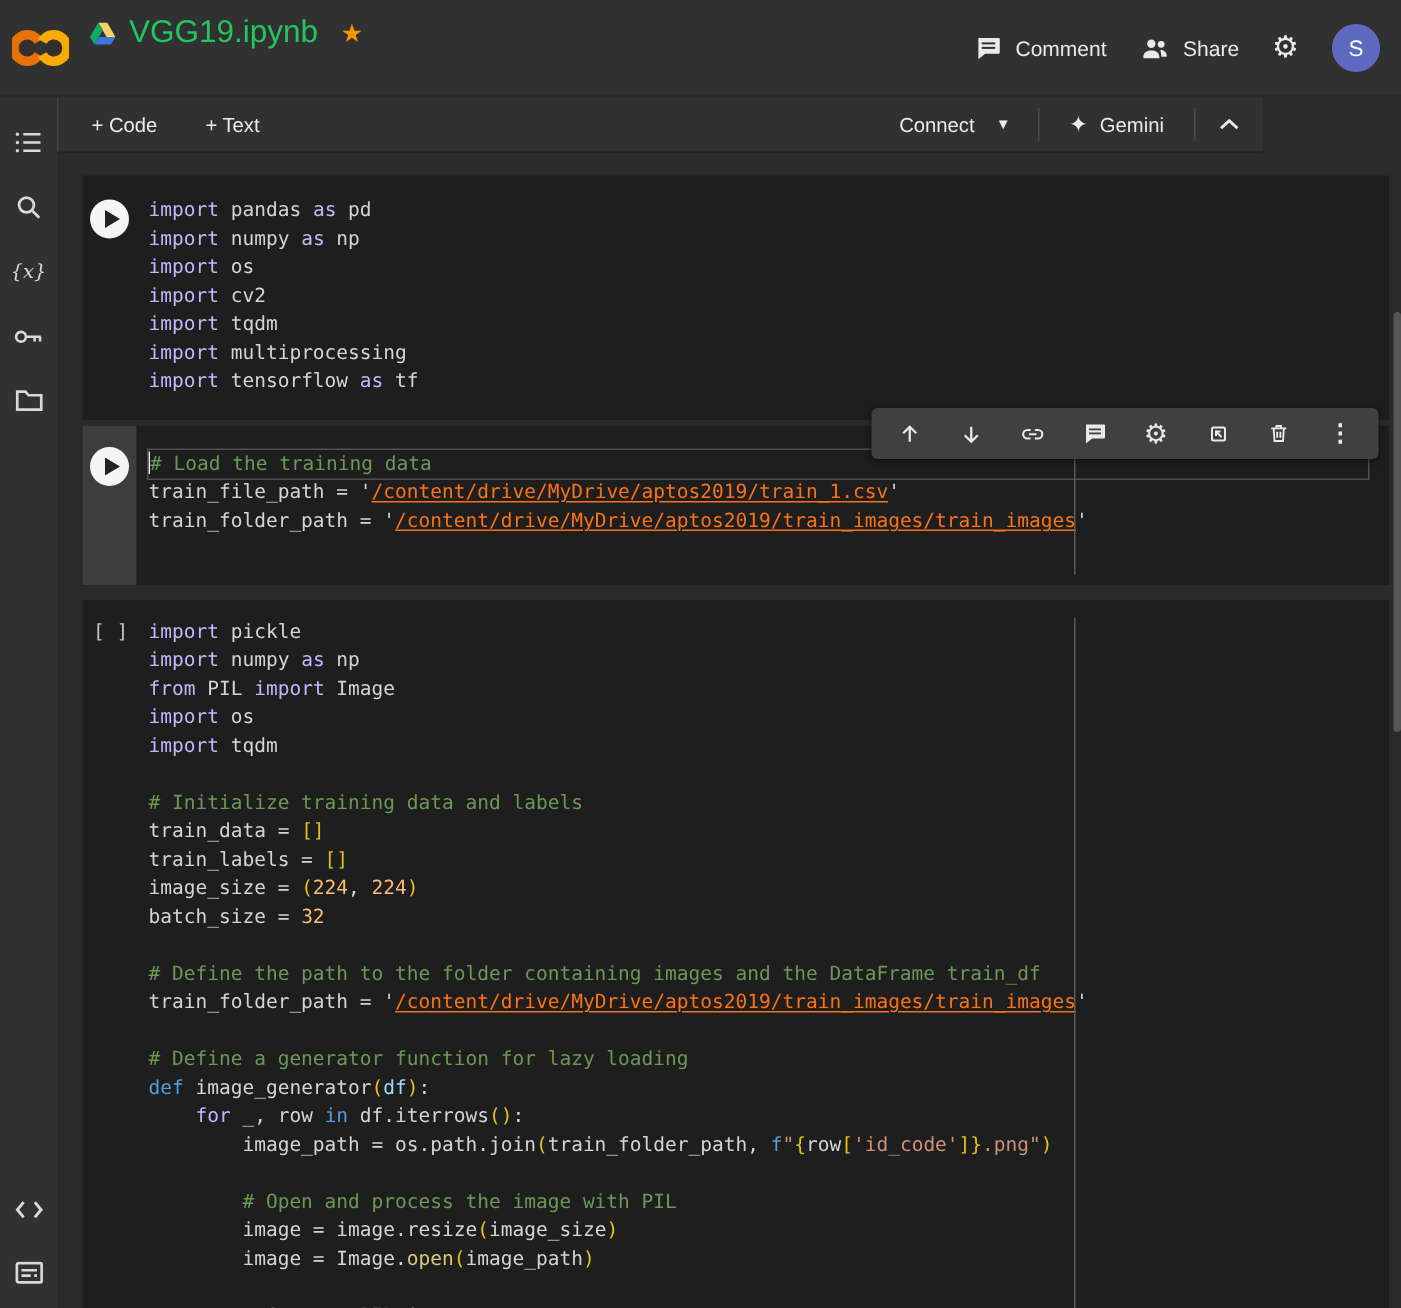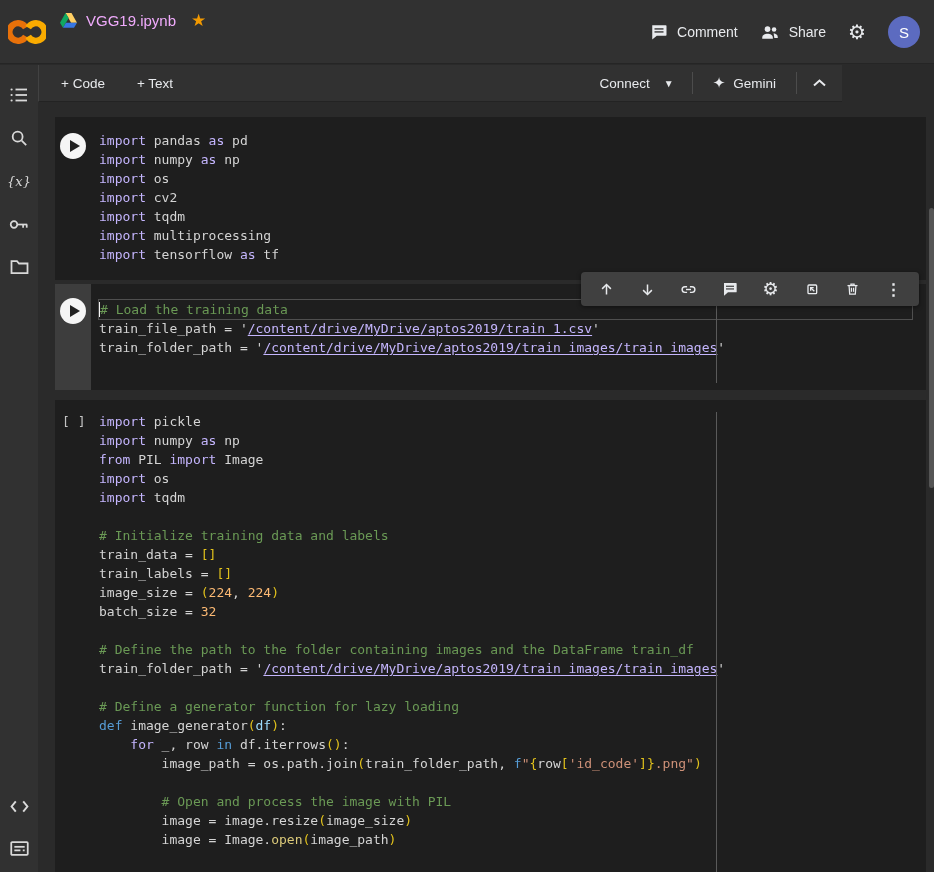--- a/index.html
+++ b/index.html
@@ -5,21 +5,21 @@
   * { margin:0; padding:0; box-sizing:border-box; }
   html,body { width:934px; height:872px; overflow:hidden; background:#2a2a2a;
               font-family:"Liberation Sans", sans-serif; }
 
   
   .header { position:absolute; top:0; left:0; width:934px; height:64px;
             background:#313131; border-bottom:1px solid #252525; z-index:30; }
   .logo { position:absolute; left:8px; top:14px; width:38px; height:36px; }
   .title-row { position:absolute; left:60px; top:10px; display:flex; align-items:center; gap:9px; }
   .drive-ico { width:17px; height:15px; }
-  .nb-title { color:#f0abfc; font-size:15px; }
+  .nb-title { color:#22c55e; font-size:21px; }
   .star { color:#f29900; font-size:17px; margin-left:6px; }
   .menu-row { position:absolute; left:62px; top:40px; display:flex; gap:26px; }
   .menu-item { color:#e2e2e2; font-size:14px; cursor:pointer; }
   .header-right { position:absolute; right:14px; top:16px; display:flex; align-items:center; gap:22px; }
   .hbtn { display:flex; align-items:center; gap:9px; color:#e8eaed; font-size:14px; cursor:pointer; }
   .avatar { width:32px; height:32px; border-radius:50%; background:#5c6bc0; color:#fff;
             display:flex; align-items:center; justify-content:center; font-size:15px; }
   .gear-glyph { font-size:20px; color:#e8eaed; line-height:1; }
 
   
@@ -60,21 +60,21 @@
 
   .code-line { height:19px; line-height:19px; white-space:pre; position:relative; }
   .current-line { outline:1px solid #4f4f4f; width:calc(100% - 14px); }
   .cursor { display:inline-block; width:0; height:15px; border-left:1.6px solid #f5f5f5;
             vertical-align:middle; margin-top:-2px; }
 
   .tok-kw    { color:#c4b5fd; }
   .tok-kw2   { color:#569cd6; }
   .tok-com   { color:#6a9955; }
   .tok-str   { color:#ce9178; }
-  .tok-lnk   { color:#c4b5fd; text-decoration:underline; text-underline-offset:2px; }
+  .tok-lnk   { color:#f97316; text-decoration:underline; text-underline-offset:2px; }
   .tok-num   { color:#fdba74; }
   .tok-par   { color:#e2c21c; }
   .tok-fn    { color:#dcca7a; }
   .tok-id    { color:#d4d4d4; }
   .tok-q     { color:#d4d4d4; }
   .tok-param { color:#9cdcfe; }
 
   .run-btn { position:absolute; width:26px; height:26px; border-radius:50%; background:#f5f5f5;
              display:flex; align-items:center; justify-content:center; cursor:pointer; z-index:5; }
   .run-tri { width:0; height:0; border-left:10px solid #212121; border-top:6px solid transparent;

